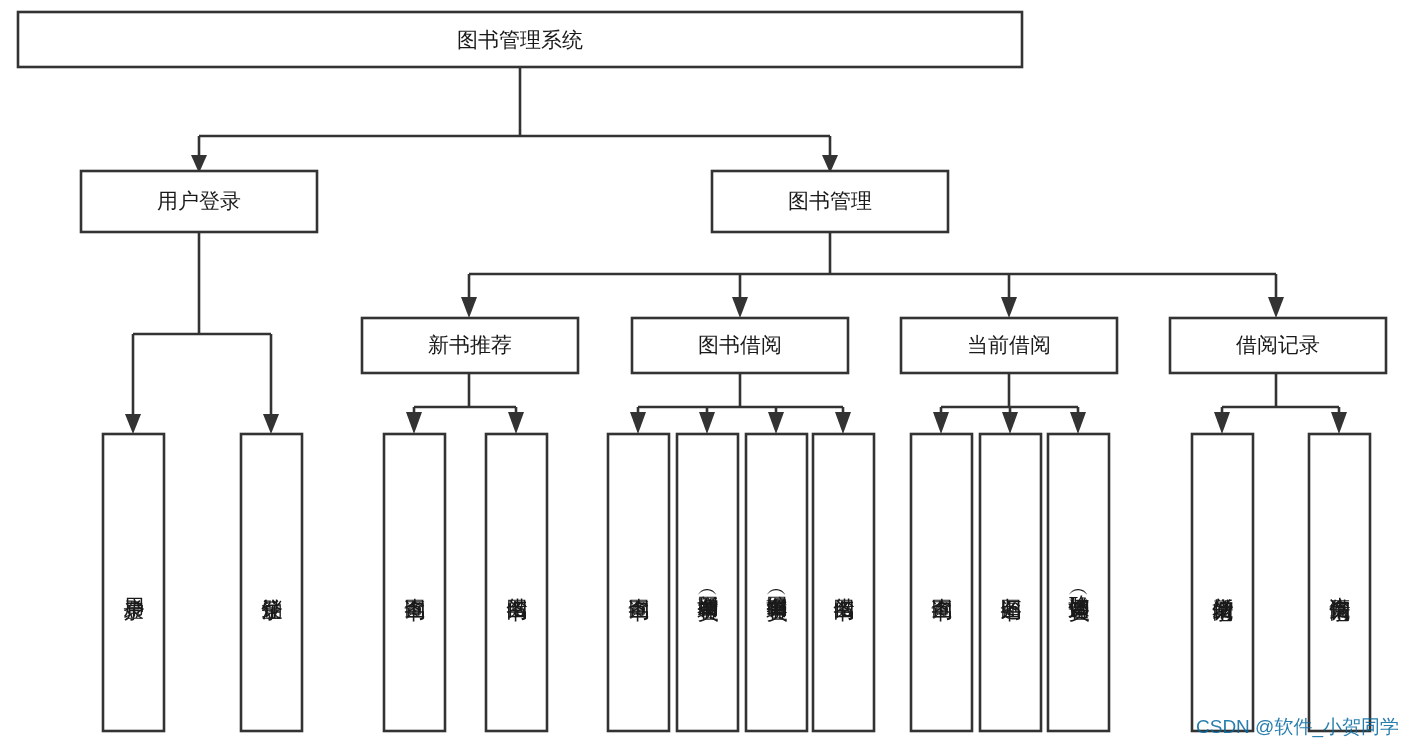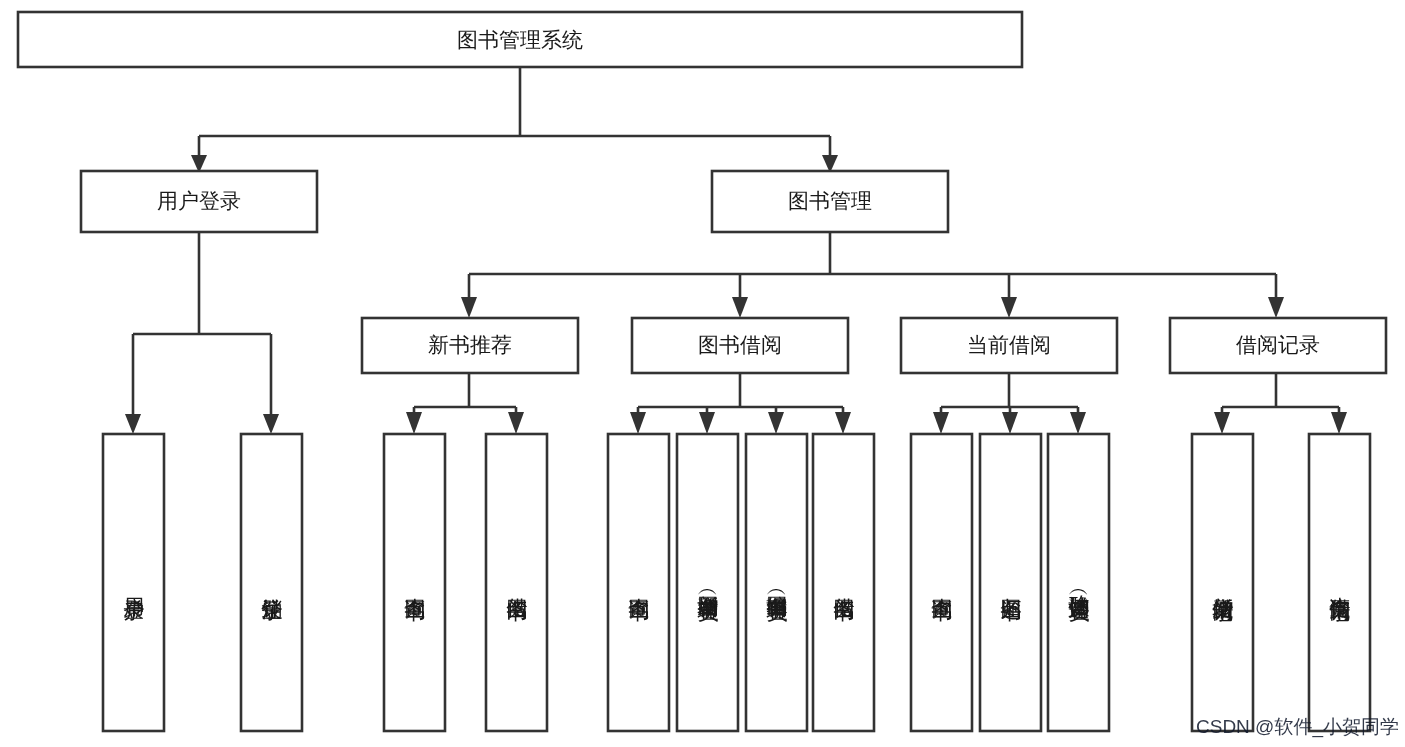--- a/index.html
+++ b/index.html
@@ -61,21 +61,21 @@
     writing-mode: vertical-rl;
     text-orientation: upright;
     letter-spacing: 1px;
     white-space: nowrap;
     pointer-events: none;
   }
   .watermark {
     position: absolute;
     font-family: "Liberation Sans", "DejaVu Sans", sans-serif;
     font-size: 19px;
-    color: #0f172a;
+    color: #0369a1;
     white-space: nowrap;
     opacity: 0.85;
   }
 </style>
 </head>
 <body>
 
 <div id="canvas">
 
   <svg class="diagram" viewBox="0 0 1405 747">

